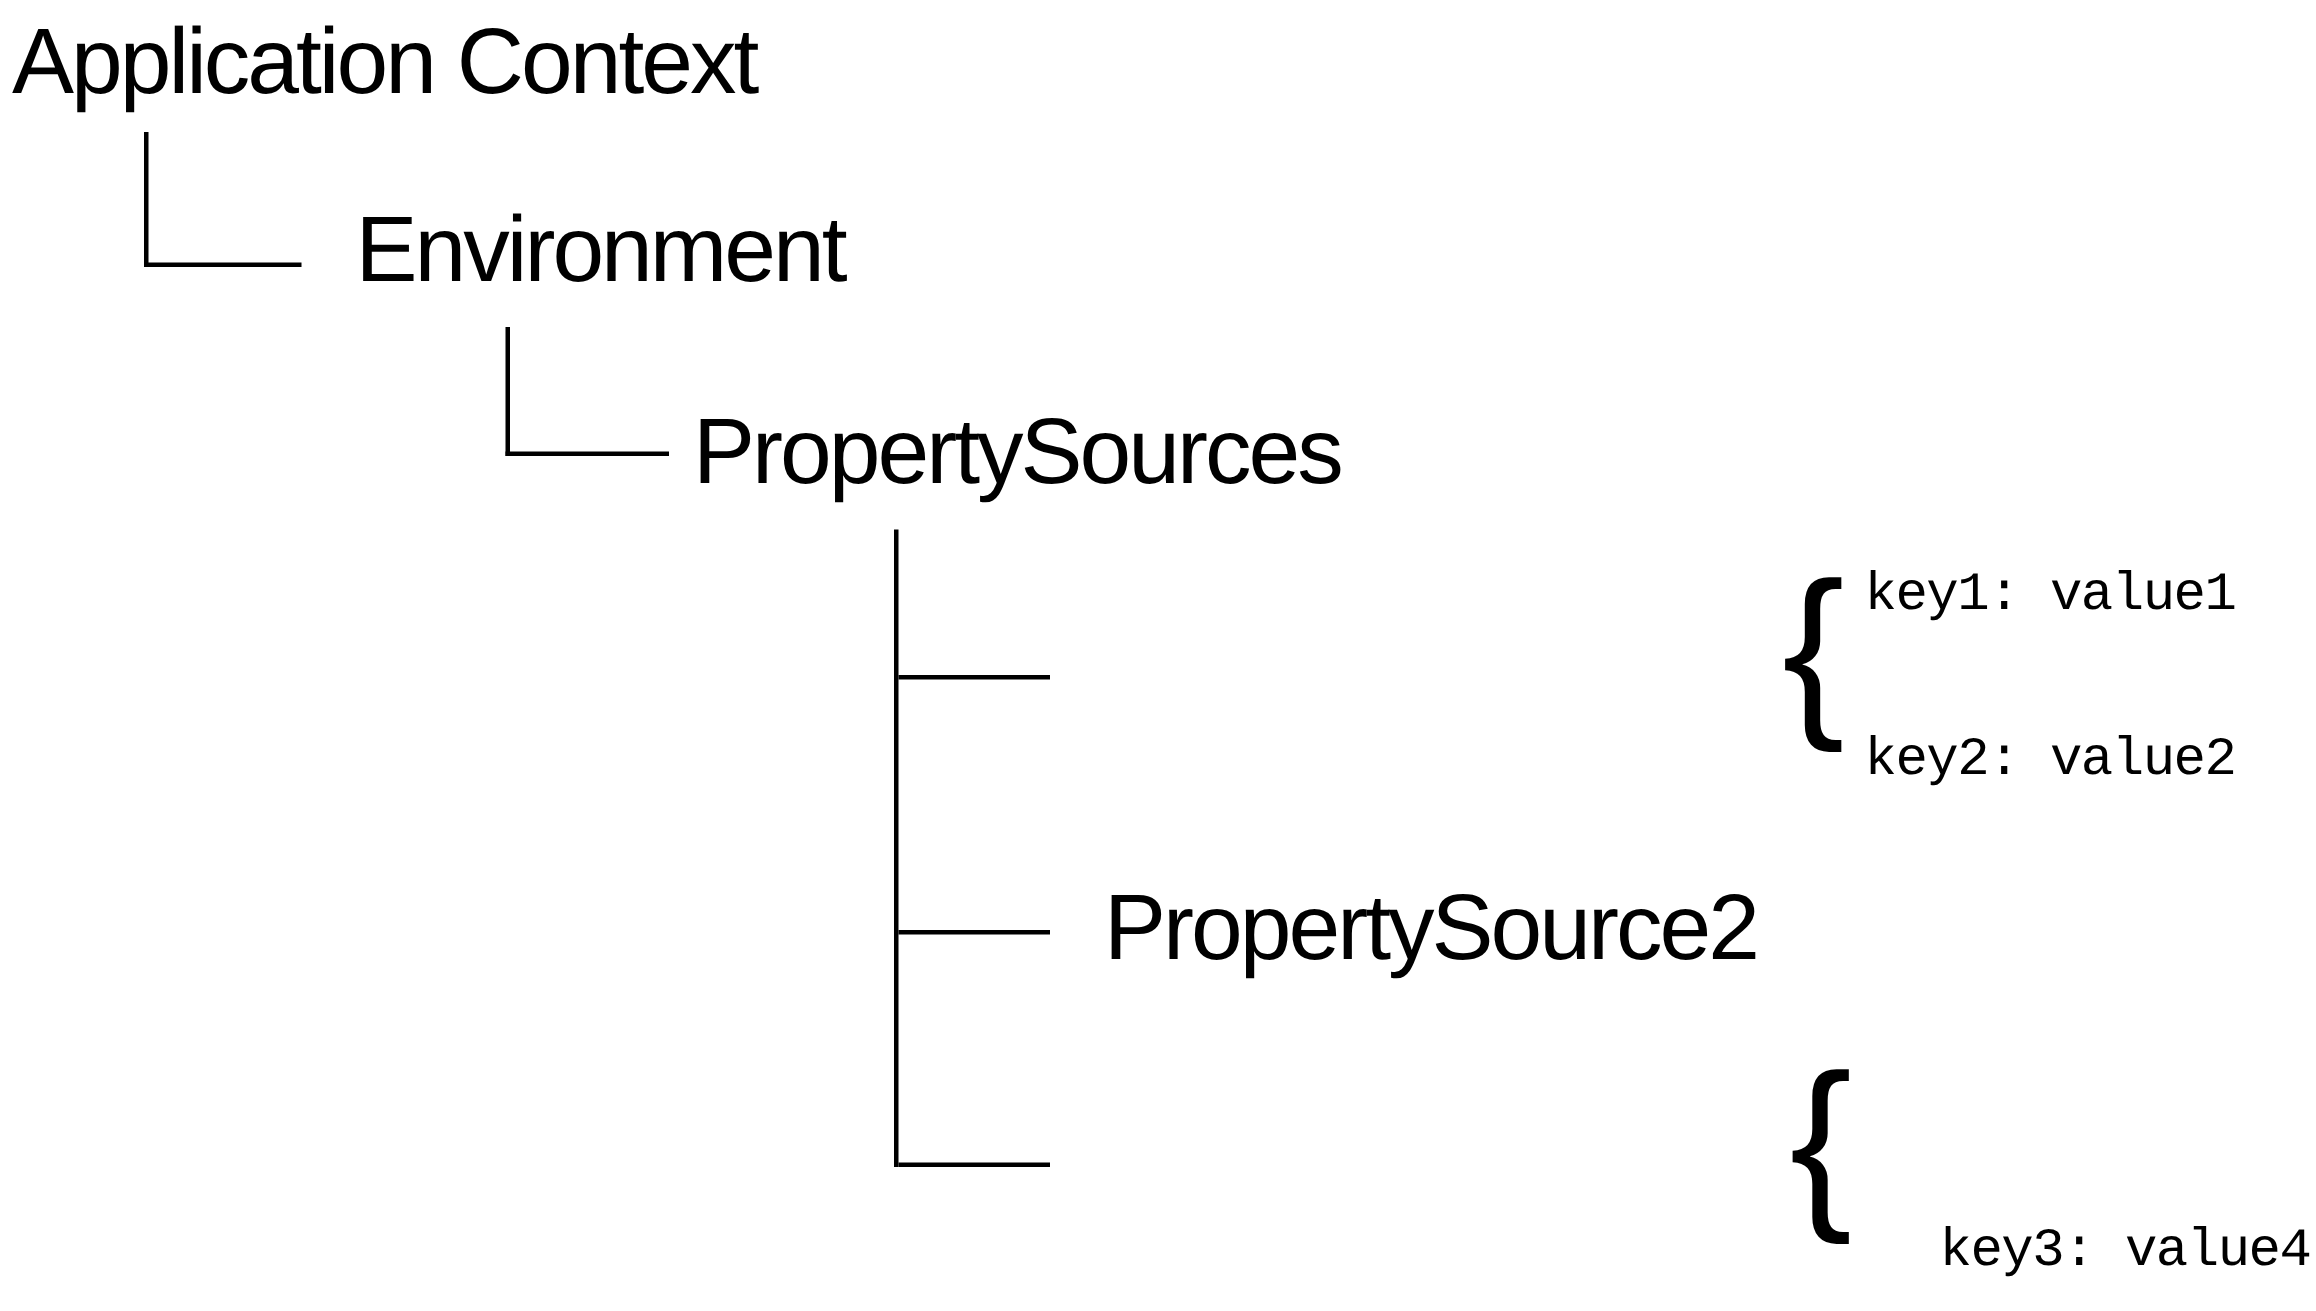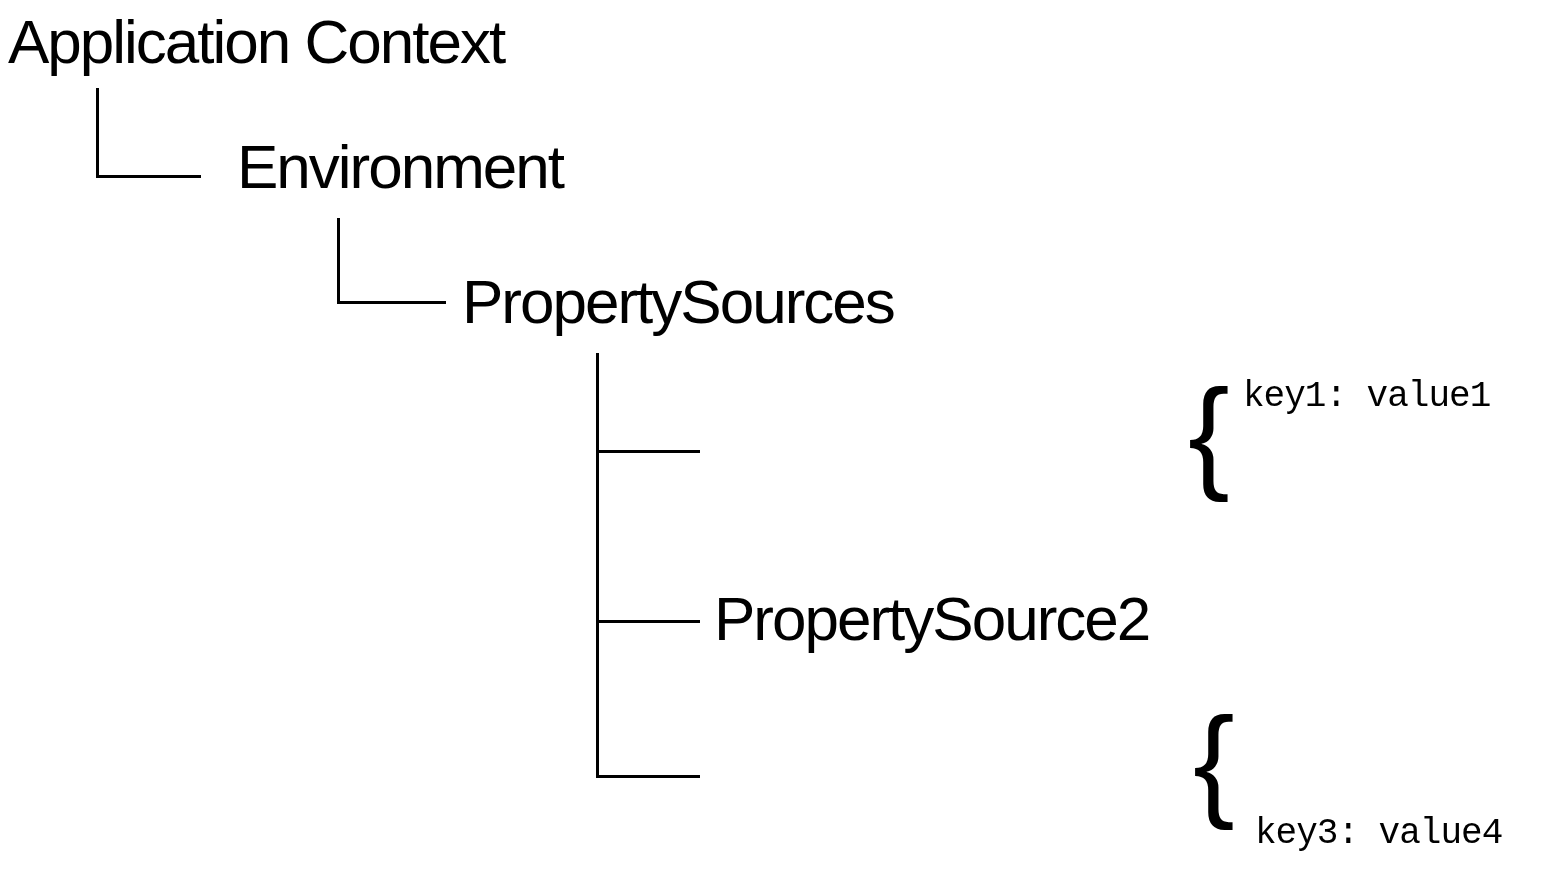--- a/index.html
+++ b/index.html
@@ -43,39 +43,39 @@
   }
   .line {
     position: absolute;
     background: var(--line-color);
   }
   
   .n-app-context   { left: 8px;   top: 11px;  }
   .n-environment   { left: 237px; top: 136px; }
   .n-prop-sources  { left: 462px; top: 271px; }
   .n-prop-source1  { left: 714px; top: 418px; }
-  .n-prop-source2  { left: 714px; top: 588px; }
+  .n-prop-source2  { left: 736px; top: 588px; }
   .n-prop-source3  { left: 714px; top: 743px; }
   
   .l1v   { left: 96px;  top: 88px;  width: 3px;   height: 90px; }
   .l1h   { left: 96px;  top: 175px; width: 105px; height: 3px;  }
   .l2v   { left: 337px; top: 218px; width: 3px;   height: 86px; }
   .l2h   { left: 337px; top: 301px; width: 109px; height: 3px;  }
   .trunk { left: 596px; top: 353px; width: 3px;   height: 425px;}
   .b1    { left: 599px; top: 450px; width: 101px; height: 3px;  }
   .b2    { left: 599px; top: 620px; width: 101px; height: 3px;  }
   .b3    { left: 599px; top: 775px; width: 101px; height: 3px;  }
   
   .brace1 { left: 1188px; top: 370px; }
   .brace3 { left: 1193px; top: 698px; }
   
   .kv1 { left: 1243px; top: 379px; }
   .kv2 { left: 1243px; top: 489px; }
   .kv3 { left: 1243px; top: 701px; }
-  .kv4 { left: 1255px; top: 816px; }
+  .kv4 { left: 1293px; top: 816px; }
 </style>
 </head>
 <body>
 
 <div class="canvas">
 
   <div class="node n-app-context">Application Context</div>
 
   <div class="node n-environment">Environment</div>
 
@@ -91,17 +91,18 @@
   <div class="line l2v"></div>
   <div class="line l2h"></div>
 
   <div class="line trunk"></div>
   <div class="line b1"></div>
   <div class="line b2"></div>
   <div class="line b3"></div>
 
   <div class="brace brace1">{</div>
   <div class="kv kv1">key1: value1</div>
+  <div class="kv kv2">key2: value2</div>
 
   <div class="brace brace3">{</div>
   <div class="kv kv4">key3: value4</div>
 
 </div>
 
 </body></html>

